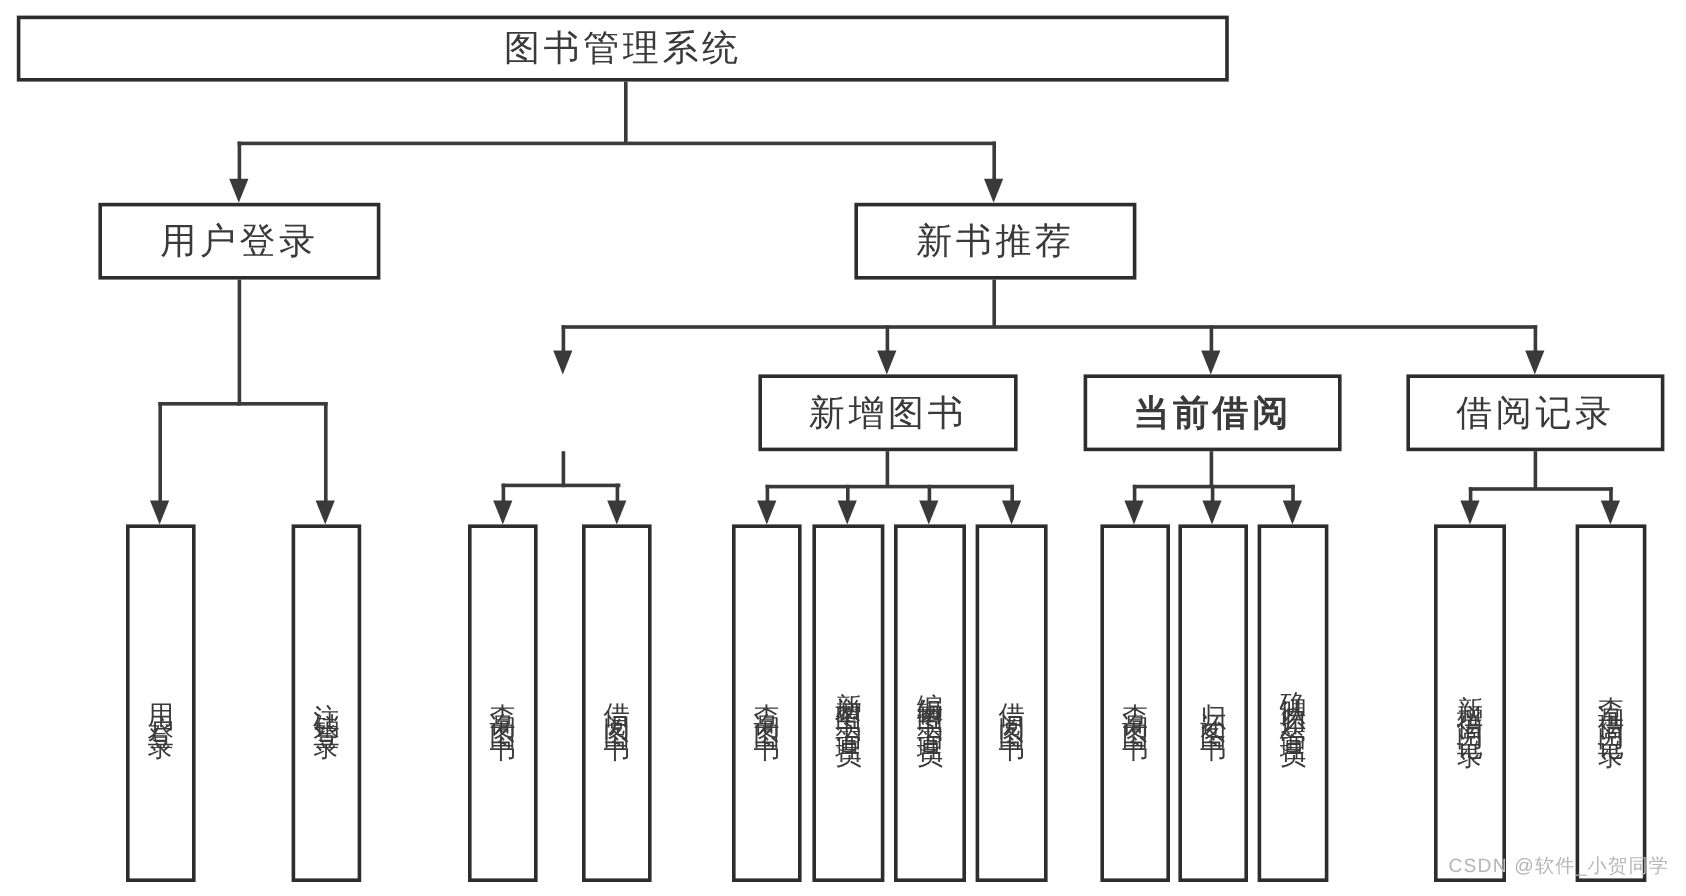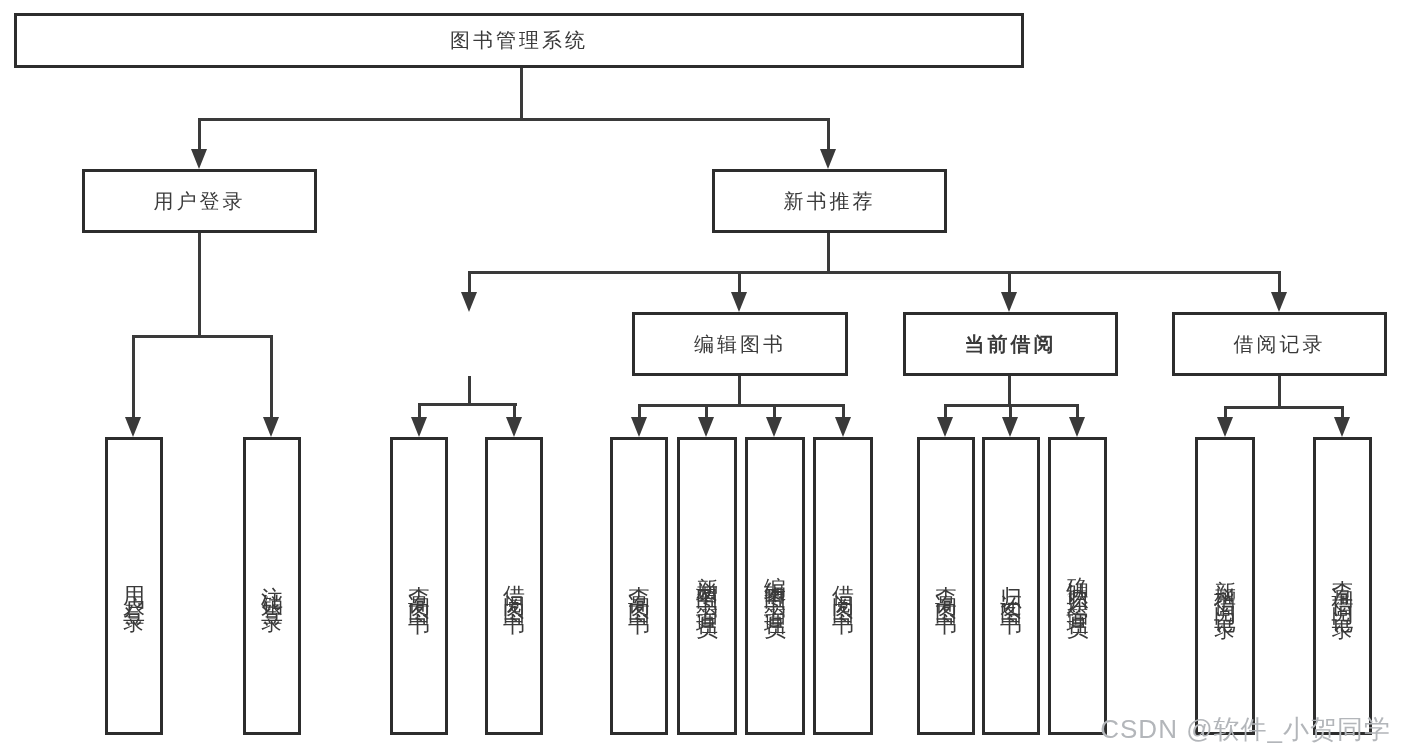--- a/index.html
+++ b/index.html
@@ -15,21 +15,21 @@
     position:absolute;
     box-sizing:border-box;
     border:3px solid #2d2d2d;
     background:#ffffff;
     display:flex;
     align-items:center;
     justify-content:center;
     color:#3a3a3a;
   }
   .hlabel {
-    font-size:20px;
+    font-size:30px;
     letter-spacing:3px;
     white-space:nowrap;
     color:#3a3a3a;
   }
   .vlabel {
     writing-mode:vertical-rl;
     text-orientation:mixed;
     font-size:22px;
     letter-spacing:9px;
     line-height:1;
@@ -43,21 +43,21 @@
     position:absolute;
     width:0; height:0;
     border-left:8px solid transparent;
     border-right:8px solid transparent;
     border-top:20px solid #3a3a3a;
   }
   .watermark {
     position:absolute;
     right:14px;
     top:712px;
-    font-size:26px;
+    font-size:16px;
     letter-spacing:1px;
     color:#b3b6ba;
     white-space:nowrap;
   }
 </style>
 </head>
 <body>
 
 <div class="canvas">
 
@@ -92,21 +92,21 @@
   <div class="line" style="left:468px; top:271px; width:3px; height:26px;"></div>
   <div class="arr" style="left:461px; top:292px;"></div>
   <div class="line" style="left:738px; top:271px; width:3px; height:26px;"></div>
   <div class="arr" style="left:731px; top:292px;"></div>
   <div class="line" style="left:1008px; top:271px; width:3px; height:26px;"></div>
   <div class="arr" style="left:1001px; top:292px;"></div>
   <div class="line" style="left:1278px; top:271px; width:3px; height:26px;"></div>
   <div class="arr" style="left:1271px; top:292px;"></div>
 
   <div class="box" style="left:632px; top:312px; width:216px; height:64px;">
-    <span class="hlabel">编辑图书</span>
+    <span class="hlabel">新增图书</span>
   </div>
   <div class="box" style="left:903px; top:312px; width:215px; height:64px;font-weight:bold;">
     <span class="hlabel">当前借阅</span>
   </div>
   <div class="box" style="left:1172px; top:312px; width:215px; height:64px;">
     <span class="hlabel">借阅记录</span>
   </div>
 
   <div class="line" style="left:468px; top:376px; width:3px; height:30px;"></div>
   <div class="line" style="left:418px; top:403px; width:99px; height:3px;"></div>

